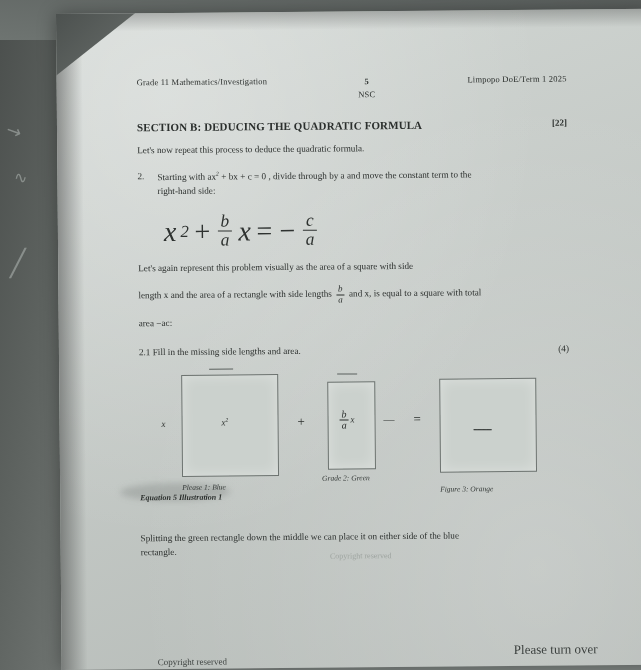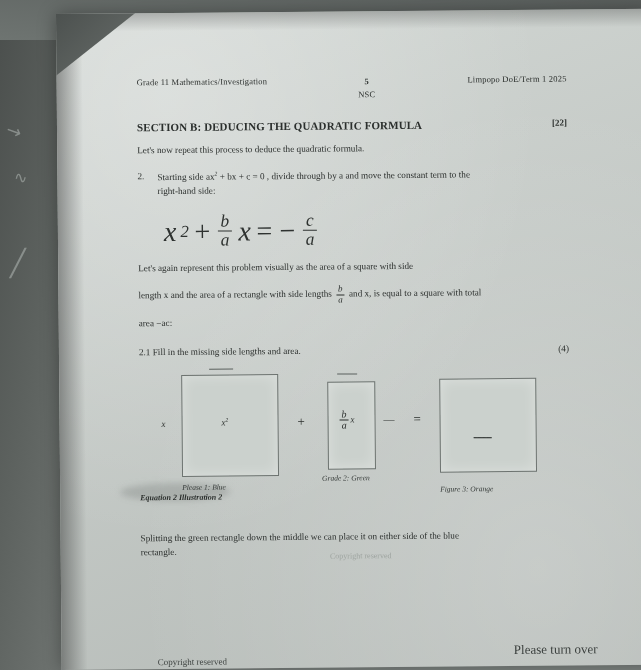--- a/index.html
+++ b/index.html
@@ -279,21 +279,21 @@
       </div>
 
       <h1 class="section-title">SECTION B: DEDUCING THE QUADRATIC FORMULA</h1>
       <div class="marks">[22]</div>
 
       <div class="para">Let's now repeat this process to deduce the quadratic formula.</div>
 
       <div class="numbered">
         <div class="n">2.</div>
         <div class="body">
-          <span>Starting side ax</span><span class="sup">2</span><span> + bx + c = 0 , divide through by a and move the constant term to the</span>
+          <span>Starting with ax</span><span class="sup">2</span><span> + bx + c = 0 , divide through by a and move the constant term to the</span>
           <div>right-hand side:</div>
         </div>
       </div>
 
       <div class="eq-main">
         <span>x</span>
           <span class="sup">2</span>
         <span>+</span>
         <span class="frac">
           <span class="num">b</span>
@@ -344,24 +344,24 @@
             <span class="num">b</span>
             <span class="den">a</span>
           </span><span>x</span>
         </div>
         <div class="fig-cap-plain" style="left:182px; top:100px;">Grade 2: Green</div>
 
         <div class="op" style="left:244px; top:40px; font-size:11px;">—</div>
         <div class="op" style="left:274px; top:38px;">=</div>
 
         <div class="fig-box orange-box"></div>
-        <div class="label" style="left:334px; top:56px; font-style:normal;text-decoration:underline;">____</div>
+        <div class="label" style="left:334px; top:48px; font-style:normal;text-decoration:underline;">____</div>
         <div class="fig-cap-plain" style="left:300px; top:112px;">Figure 3: Orange</div>
 
-        <div class="eq-illus">Equation 2 Illustration  2</div>
+        <div class="eq-illus">Equation 5 Illustration  1</div>
       </div>
 
       <div class="closing">
         <div>Splitting the green rectangle down the middle we can place it on either side of the blue</div>
         <div>rectangle.</div>
       </div>
     </div>
 
     <div class="faint-text">Copyright reserved</div>
 

